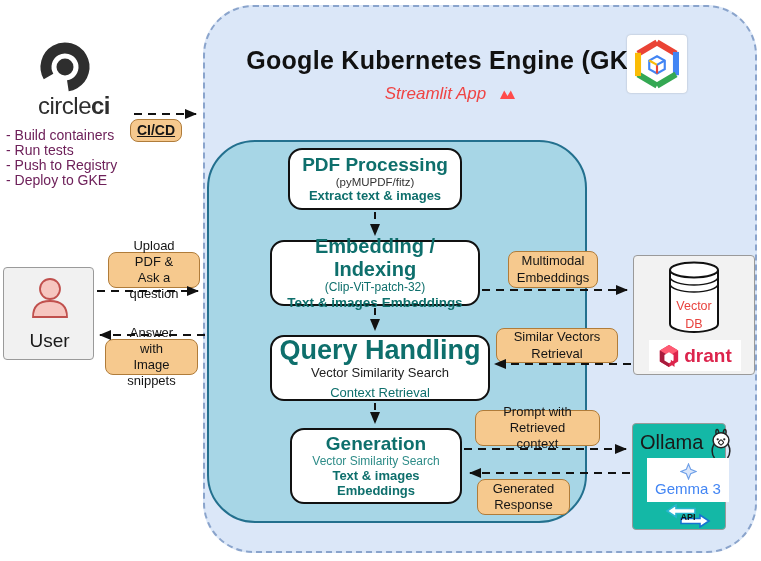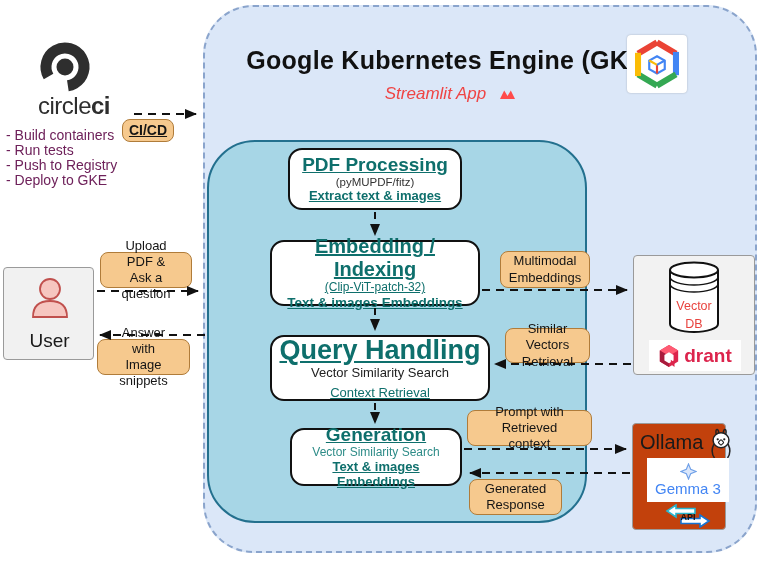--- a/index.html
+++ b/index.html
@@ -11,24 +11,24 @@
   .inner-container{left:207px;top:140px;width:380px;height:383px;background:#a7d6e6;
                    border:2px solid #23708e;border-radius:48px;}
   .diagram-title{left:240px;top:46px;width:420px;text-align:center;font-size:25px;
                  font-weight:bold;letter-spacing:.3px;color:#111;}
   .diagram-subtitle{left:240px;top:84px;width:420px;display:flex;justify-content:center;
                     align-items:center;gap:14px;font-size:17px;color:#ef4444;font-style:italic;}
   .gke-logo{left:627px;top:35px;width:60px;height:58px;background:#fff;border-radius:4px;
             display:flex;align-items:center;justify-content:center;box-shadow:0 0 2px rgba(0,0,0,.25);}
   .proc-box{background:#fff;border:2px solid #111;border-radius:14px;text-align:center;
             display:flex;flex-direction:column;justify-content:center;line-height:1.15;z-index:3;}
-  .teal{color:#0e6f6c;text-decoration:underline;}
+  .teal{color:#0e6f6c;}
   .olabel{background:#f6c98e;border:1.5px solid #b07c3a;border-radius:8px;text-align:center;
           white-space:pre-line;font-size:13px;color:#151515;display:flex;align-items:center;
-          justify-content:center;line-height:1.25;z-index:4;padding:1px 11px;}
+          justify-content:center;line-height:1.25;z-index:4;padding:1px 11px;margin-left:8px;}
   .cicd{font-weight:bold;text-decoration:underline;font-size:14px;white-space:nowrap;}
   .side-box{background:#f1f1f1;border:1.5px solid #9a9a9a;border-radius:4px;}
   .tasks{font-size:14px;line-height:15px;color:#6e215a;}
   .wordmark{font-size:24px;color:#2e2e2e;letter-spacing:-.5px;}
   .arrows{left:0;top:0;z-index:5;pointer-events:none;}
   .pre{white-space:pre-line;}
 </style>
 </head>
 <body>
 
@@ -81,21 +81,21 @@
     </svg>
     <div class="abs" style="left:0;top:62px;width:91px;text-align:center;font-size:19px">User</div>
   </div>
 
   <div class="abs olabel pre" style="left:100px;top:252px;width:92px;height:36px">Upload PDF &amp;
 Ask a question</div>
   <div class="abs olabel pre" style="left:97px;top:339px;width:93px;height:36px">Answer with
 Image snippets</div>
   <div class="abs olabel pre" style="left:500px;top:251px;width:90px;height:37px">Multimodal
 Embeddings</div>
-  <div class="abs olabel pre" style="left:505px;top:328px;width:85px;height:35px">Similar Vectors
+  <div class="abs olabel pre" style="left:488px;top:328px;width:122px;height:35px">Similar Vectors
 Retrieval</div>
   <div class="abs olabel pre" style="left:467px;top:410px;width:125px;height:36px">Prompt with
 Retrieved context</div>
   <div class="abs olabel pre" style="left:469px;top:479px;width:93px;height:36px">Generated
 Response</div>
 
   <div class="abs proc-box" style="left:288px;top:148px;width:174px;height:62px">
     <div class="teal" style="font-size:19px;font-weight:bold">PDF Processing</div>
     <div style="font-size:11.5px;color:#333">(pyMUPDF/fitz)</div>
     <div class="teal" style="font-size:13px;font-weight:bold">Extract text &amp; images</div>
@@ -106,21 +106,21 @@
     <div class="teal" style="font-size:12px">(Clip-ViT-patch-32)</div>
     <div class="teal" style="font-size:13.5px;font-weight:bold">Text &amp; images Embeddings</div>
   </div>
 
   <div class="abs proc-box" style="left:270px;top:335px;width:220px;height:66px">
     <div class="teal" style="font-size:27px;font-weight:bold">Query Handling</div>
     <div style="font-size:13px;color:#222">Vector Similarity Search</div>
     <div class="teal" style="font-size:13px;margin-top:5px">Context Retrieval</div>
   </div>
 
-  <div class="abs proc-box" style="left:290px;top:428px;width:172px;height:58px">
+  <div class="abs proc-box" style="left:290px;top:428px;width:172px;height:76px">
     <div class="teal" style="font-size:19px;font-weight:600">Generation</div>
     <div style="font-size:12px;color:#2e8c88">Vector Similarity Search</div>
     <div class="teal" style="font-size:13px;font-weight:bold">Text &amp; images Embeddings</div>
   </div>
 
   <div class="abs side-box" style="left:633px;top:255px;width:122px;height:120;height:120px;background:#f2f2f2">
     <svg class="abs" style="left:33px;top:5px" width="54" height="74" viewBox="0 0 54 74">
       <path d="M3 9 V63 A24 8 0 0 0 51 63 V9" fill="#fff" stroke="#111" stroke-width="2"></path>
       <path d="M3 16 A24 8 0 0 0 51 16" fill="none" stroke="#111" stroke-width="1.5"></path>
       <path d="M3 23 A24 8 0 0 0 51 23" fill="none" stroke="#111" stroke-width="1.5"></path>
@@ -133,21 +133,21 @@
         <polygon points="12,1 22,7 22,19 12,25 2,19 2,7" fill="#dc244c"></polygon>
         <polygon points="12,1 22,7 12,13 2,7" fill="#ff5b73"></polygon>
         <polygon points="2,7 12,13 12,25 2,19" fill="#a81c3d"></polygon>
         <polygon points="12,9 17,12 17,18 12,21 7,18 7,12" fill="#fff"></polygon>
         <polygon points="14,17 18,20 18,25 14,22" fill="#dc244c"></polygon>
       </svg>
       <span style="font-size:19px;font-weight:bold;color:#dc244c">drant</span>
     </div>
   </div>
 
-  <div class="abs side-box" style="left:632px;top:423px;width:94px;height:107px;background:#c2410c">
+  <div class="abs side-box" style="left:632px;top:423px;width:94px;height:107px;background:#14b8a6">
     <div class="abs" style="left:7px;top:7px;font-size:20px">Ollama</div>
     <svg class="abs" style="left:74px;top:3px" width="28" height="32" viewBox="0 0 30 34">
       <path d="M10 8 C8 1 13 1 12.5 7 M20 8 C22 1 17 1 17.5 7" fill="none" stroke="#222" stroke-width="1.6"></path>
       <ellipse cx="15" cy="14" rx="8.5" ry="8" fill="#fff" stroke="#222" stroke-width="1.6"></ellipse>
       <path d="M7.5 18 C5 23 5 29 8 33 M22.5 18 C25 23 25 29 22 33" fill="none" stroke="#222" stroke-width="1.6"></path>
       <circle cx="11.5" cy="13" r="1.2" fill="#222"></circle>
       <circle cx="18.5" cy="13" r="1.2" fill="#222"></circle>
       <rect x="12.8" y="14.2" width="4.4" height="4.4" rx="1" transform="rotate(45 15 16.4)" fill="none" stroke="#222" stroke-width="1.2"></rect>
     </svg>
     <div class="abs" style="left:14px;top:34px;width:82px;height:44px;background:#fff;display:flex;flex-direction:column;align-items:center;justify-content:center">

